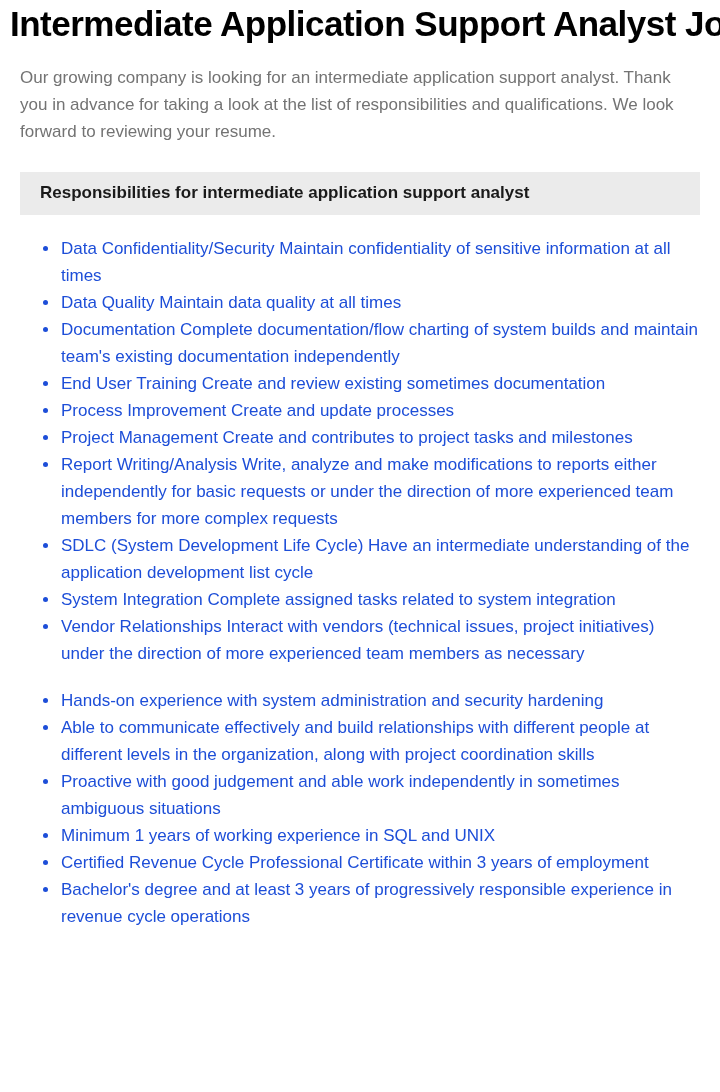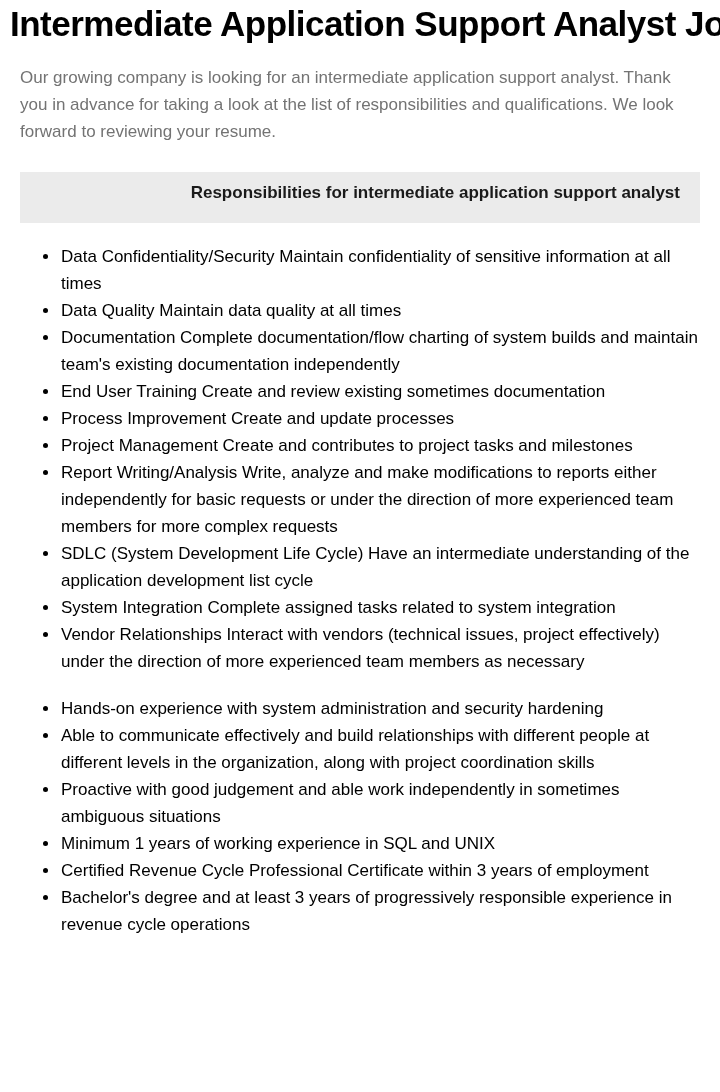--- a/index.html
+++ b/index.html
@@ -32,32 +32,31 @@
   }
   p.intro {
     margin: 23px 20px 0 20px;
     font-size: 17px;
     line-height: 27px;
     color: #737373;
   }
   .section-heading {
     margin: 27px 20px 0 20px;
     background: #ebebeb;
-    padding: 11px 20px 20px 20px;
+    padding: 11px 20px 12px 20px;
     font-size: 17px;
     font-weight: bold;
     color: #1a1a1a;
-    text-align: right;
   }
   ul.list {
     margin: 20px 20px 0 20px;
     padding-left: 40px;
     font-size: 17px;
     line-height: 27px;
-    color: #000000;
+    color: #1d4ed8;
   }
   ul.list li {
     padding-left: 1px;
   }
 </style>
 </head>
 <body>
 
 <div class="page">
 
@@ -72,21 +71,21 @@
   <ul class="list">
     <li>Data Confidentiality/Security Maintain confidentiality of sensitive information at all times</li>
     <li>Data Quality Maintain data quality at all times</li>
     <li>Documentation Complete documentation/flow charting of system builds and maintain team's existing documentation independently</li>
     <li>End User Training Create and review existing sometimes documentation</li>
     <li>Process Improvement Create and update processes</li>
     <li>Project Management Create and contributes to project tasks and milestones</li>
     <li>Report Writing/Analysis Write, analyze and make modifications to reports either independently for basic requests or under the direction of more experienced team members for more complex requests</li>
     <li>SDLC (System Development Life Cycle) Have an intermediate understanding of the application development list cycle</li>
     <li>System Integration Complete assigned tasks related to system integration</li>
-    <li>Vendor Relationships Interact with vendors (technical issues, project effectively) under the direction of more experienced team members as necessary</li>
+    <li>Vendor Relationships Interact with vendors (technical issues, project initiatives) under the direction of more experienced team members as necessary</li>
   </ul>
 
 
   <ul class="list">
     <li>Hands-on experience with system administration and security hardening</li>
     <li>Able to communicate effectively and build relationships with different people at different levels in the organization, along with project coordination skills</li>
     <li>Proactive with good judgement and able work independently in sometimes ambiguous situations</li>
     <li>Minimum 1 years of working experience in SQL and UNIX</li>
     <li>Certified Revenue Cycle Professional Certificate within 3 years of employment</li>
     <li>Bachelor's degree and at least 3 years of progressively responsible experience in revenue cycle operations</li>

